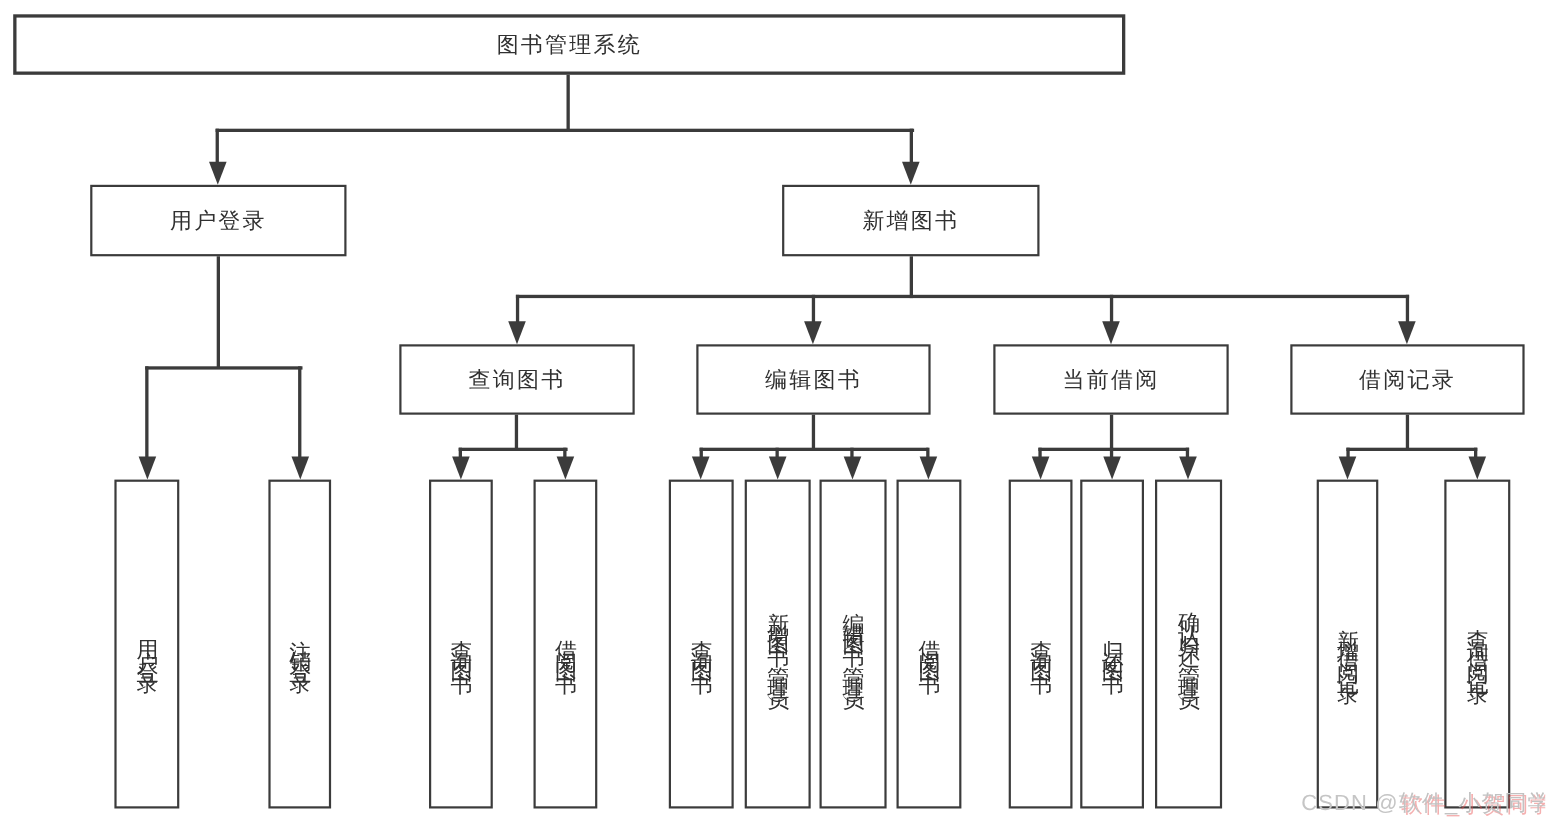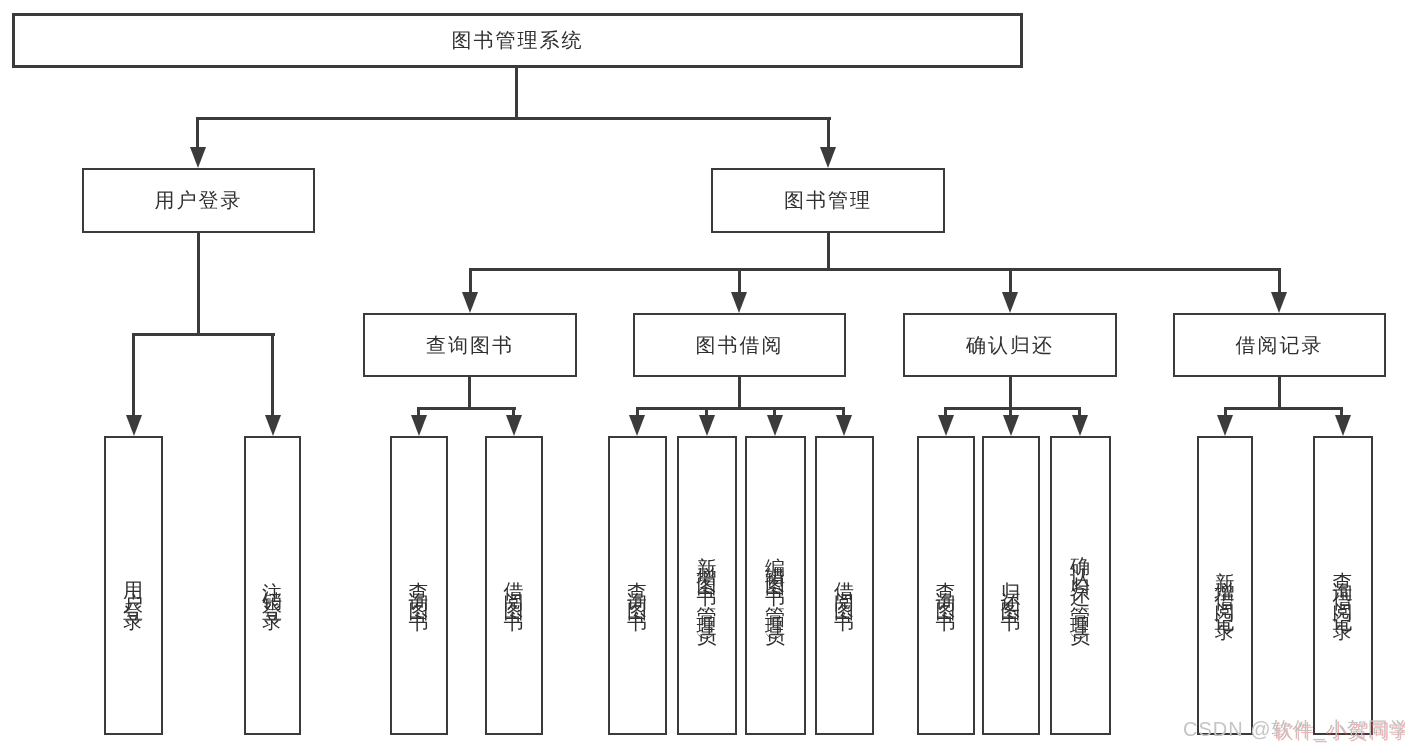--- a/index.html
+++ b/index.html
@@ -45,21 +45,21 @@
   <div class="hline" style="left:196px;top:117px;width:635px;height:3px;"></div>
   <div class="vline" style="left:196px;top:117px;width:3px;height:40px;"></div>
   <div class="arrow" style="left:190px;top:147px;"></div>
   <div class="vline" style="left:827px;top:117px;width:3px;height:40px;"></div>
   <div class="arrow" style="left:820px;top:147px;"></div>
 
   <div class="box" style="left:82px;top:168px;width:233px;height:65px;">
     <span>用户登录</span>
   </div>
   <div class="box" style="left:711px;top:168px;width:234px;height:65px;">
-    <span>图书管理</span>
+    <span>新增图书</span>
   </div>
 
   <div class="vline" style="left:197px;top:233px;width:3px;height:102px;"></div>
   <div class="hline" style="left:132px;top:333px;width:143px;height:3px;"></div>
   <div class="vline" style="left:132px;top:333px;width:3px;height:85px;"></div>
   <div class="arrow" style="left:126px;top:415px;"></div>
   <div class="vline" style="left:271px;top:333px;width:3px;height:85px;"></div>
   <div class="arrow" style="left:265px;top:415px;"></div>
 
   <div class="vline" style="left:827px;top:233px;width:3px;height:38px;"></div>
@@ -70,24 +70,24 @@
   <div class="arrow" style="left:731px;top:292px;"></div>
   <div class="vline" style="left:1009px;top:268px;width:3px;height:27px;"></div>
   <div class="arrow" style="left:1002px;top:292px;"></div>
   <div class="vline" style="left:1278px;top:268px;width:3px;height:27px;"></div>
   <div class="arrow" style="left:1271px;top:292px;"></div>
 
   <div class="box" style="left:363px;top:313px;width:214px;height:64px;">
     <span>查询图书</span>
   </div>
   <div class="box" style="left:633px;top:313px;width:213px;height:64px;">
-    <span>图书借阅</span>
+    <span>编辑图书</span>
   </div>
   <div class="box" style="left:903px;top:313px;width:214px;height:64px;">
-    <span>确认归还</span>
+    <span>当前借阅</span>
   </div>
   <div class="box" style="left:1173px;top:313px;width:213px;height:64px;text-align:right;">
     <span>借阅记录</span>
   </div>
 
   <div class="vline" style="left:468px;top:377px;width:3px;height:32px;"></div>
   <div class="hline" style="left:417px;top:407px;width:99px;height:3px;"></div>
   <div class="vline" style="left:417px;top:407px;width:3px;height:12px;"></div>
   <div class="arrow" style="left:411px;top:415px;"></div>
   <div class="vline" style="left:512px;top:407px;width:3px;height:12px;"></div>

